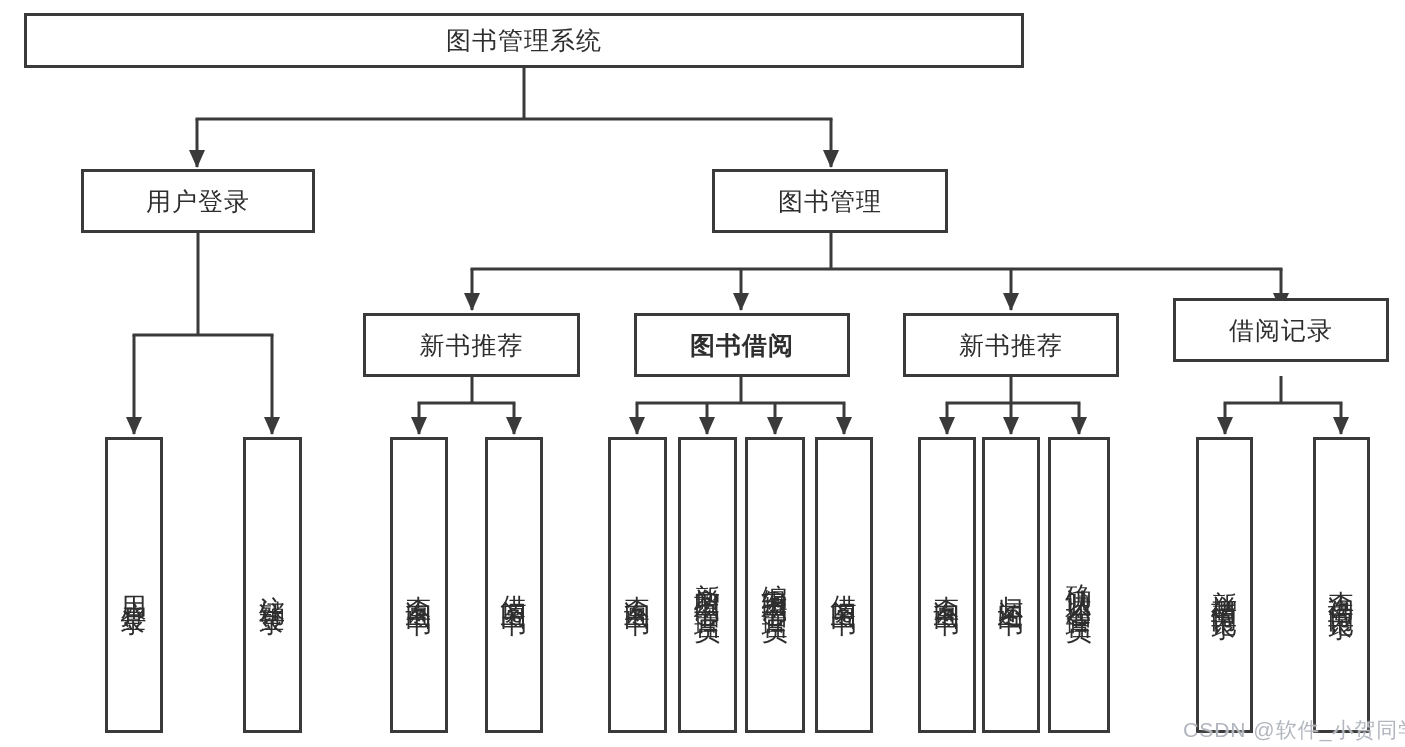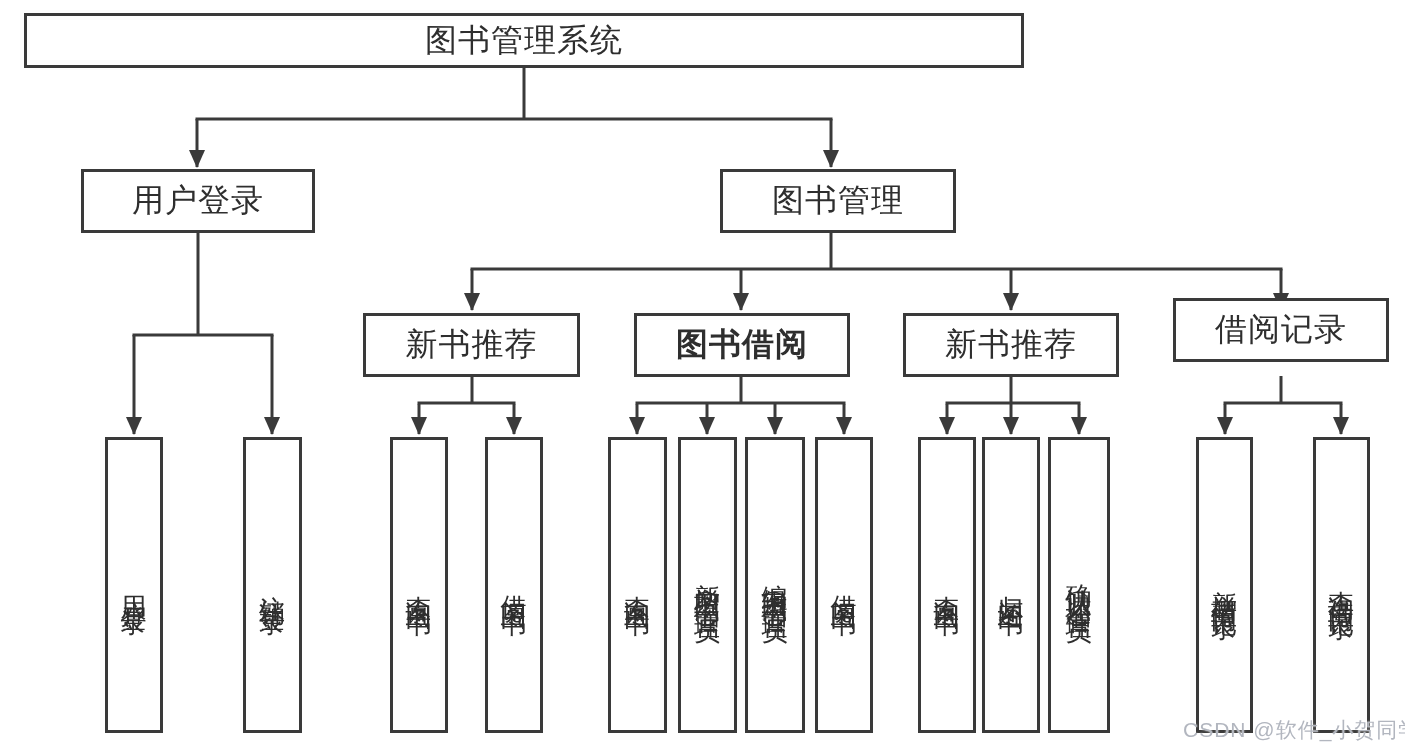--- a/index.html
+++ b/index.html
@@ -18,21 +18,21 @@
   }
   .box {
     position: absolute;
     box-sizing: border-box;
     border: 3px solid #3a3a3a;
     background: #ffffff;
     display: flex;
     align-items: center;
     justify-content: center;
     color: #2e2e2e;
-    font-size: 32px;
+    font-size: 25px;
     letter-spacing: 1px;
     white-space: nowrap;
   }
   .vbox {
     position: absolute;
     box-sizing: border-box;
     border: 3px solid #3a3a3a;
     background: #ffffff;
     display: flex;
     align-items: center;
@@ -107,21 +107,21 @@
     </g>
   </svg>
 
   <div class="box" style="left:24px; top:13px; width:1000px; height:55px;">
     <span>图书管理系统</span>
   </div>
 
   <div class="box" style="left:81px; top:169px; width:234px; height:64px;">
     <span>用户登录</span>
   </div>
-  <div class="box" style="left:712px; top:169px; width:236px; height:64px;margin-left:8px;">
+  <div class="box" style="left:712px; top:169px; width:236px; height:64px;">
     <span>图书管理</span>
   </div>
 
   <div class="box" style="left:363px; top:313px; width:217px; height:64px;">
     <span>新书推荐</span>
   </div>
   <div class="box" style="left:634px; top:313px; width:216px; height:64px;font-weight:bold;">
     <span>图书借阅</span>
   </div>
   <div class="box" style="left:903px; top:313px; width:216px; height:64px;">

